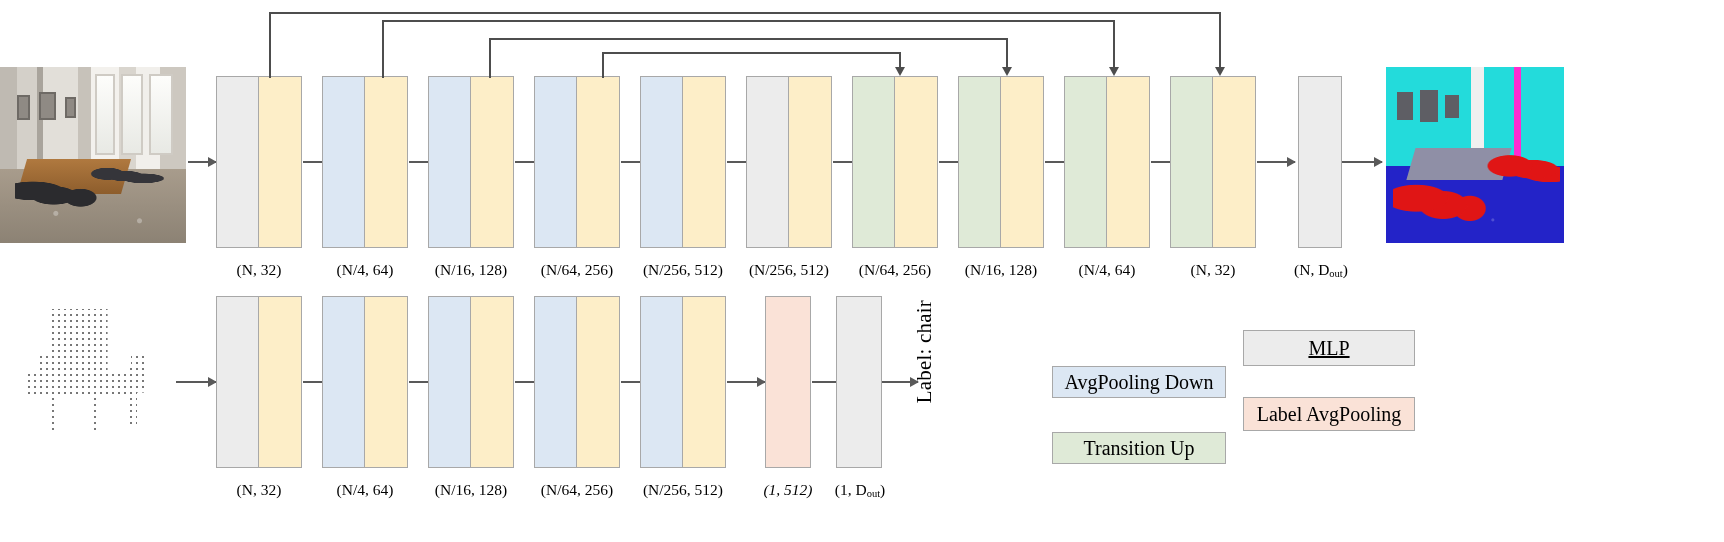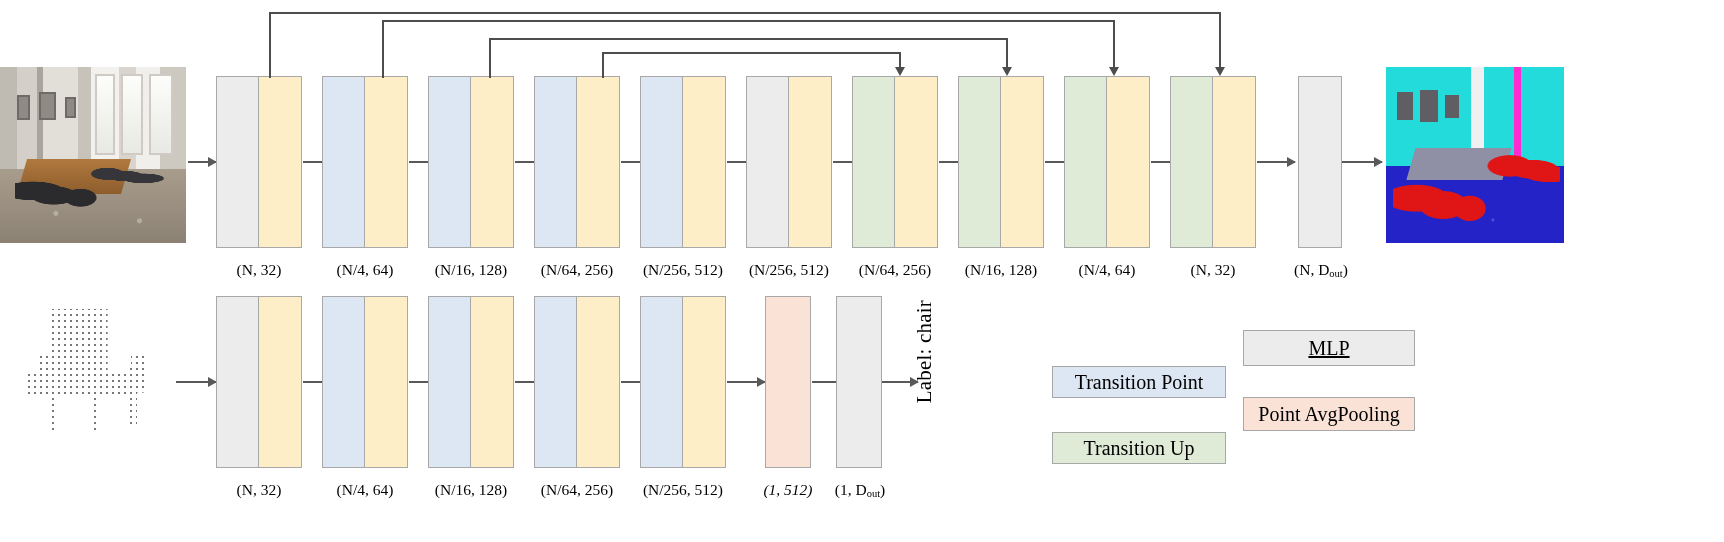--- a/index.html
+++ b/index.html
@@ -365,25 +365,25 @@
 
   <div class="cap" style="left:216px; top:482px; width:86px;">(N, 32)</div>
   <div class="cap" style="left:322px; top:482px; width:86px;">(N/4, 64)</div>
   <div class="cap" style="left:428px; top:482px; width:86px;">(N/16, 128)</div>
   <div class="cap" style="left:534px; top:482px; width:86px;">(N/64, 256)</div>
   <div class="cap" style="left:640px; top:482px; width:86px;">(N/256, 512)</div>
   <div class="cap" style="left:743px; top:482px; width:90px;font-style:italic;">(1, 512)</div>
   <div class="cap" style="left:812px; top:482px; width:96px;"><span>(1, D</span><sub>out</sub><span>)</span></div>
 
   <div class="legend-item c-td" style="left:1052px; top:366px; width:174px; height:32px;">
-    <span>Transition Point</span>
+    <span>AvgPooling Down</span>
   </div>
   <div class="legend-item c-tu" style="left:1052px; top:432px; width:174px; height:32px;text-align:right;">
     <span>Transition Up</span>
   </div>
   <div class="legend-item c-mlp" style="left:1243px; top:330px; width:172px; height:36px;">
     <span>MLP</span>
   </div>
   <div class="legend-item c-gap" style="left:1243px; top:397px; width:172px; height:34px;">
-    <span>Point AvgPooling</span>
+    <span>Label AvgPooling</span>
   </div>
 
 </div>
 
 </body></html>

